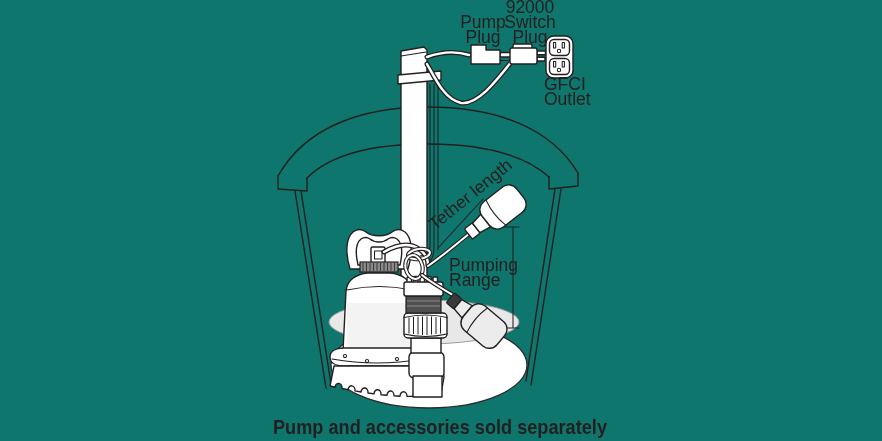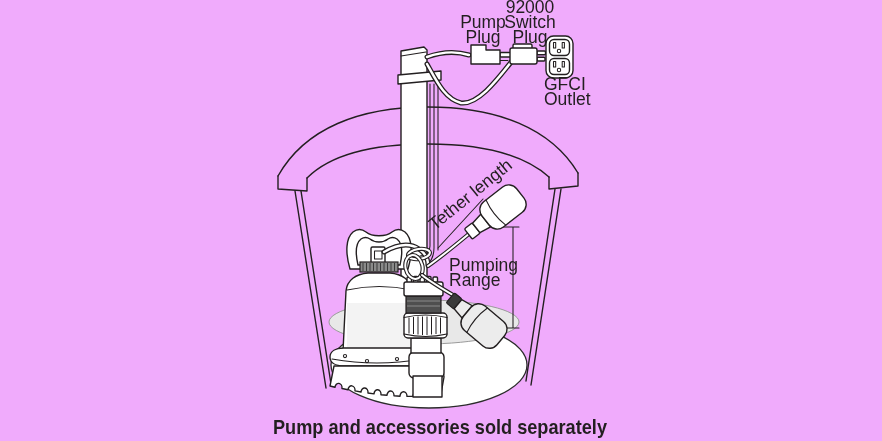--- a/index.html
+++ b/index.html
@@ -1,16 +1,16 @@
 <!DOCTYPE html>
 <html><head>
 <meta charset="utf-8">
 <style>
   html,body{margin:0;padding:0;background:#fff;}
-  .stage{position:relative;width:882px;height:441px;background:#f0abfc;overflow:hidden;
+  .stage{position:relative;width:882px;height:441px;background:#0f766e;overflow:hidden;
          font-family:"Liberation Sans", sans-serif;}
   svg{display:block;}
   .ln{fill:none;stroke:#231f20;stroke-width:1.4;stroke-linecap:round;stroke-linejoin:round;}
   .lnthin{fill:none;stroke:#231f20;stroke-width:1.05;stroke-linecap:round;stroke-linejoin:round;}
   .wfill{fill:#ffffff;stroke:#231f20;stroke-width:1.4;stroke-linejoin:round;}
   .tube-o{fill:none;stroke:#231f20;stroke-width:5;stroke-linecap:round;}
   .tube-i{fill:none;stroke:#ffffff;stroke-width:2.4;stroke-linecap:round;}
   .tet-o{fill:none;stroke:#231f20;stroke-width:4.2;stroke-linecap:round;}
   .tet-i{fill:none;stroke:#ffffff;stroke-width:2;stroke-linecap:round;}
   .lbl{font-size:17.5px;fill:#231f20;}

